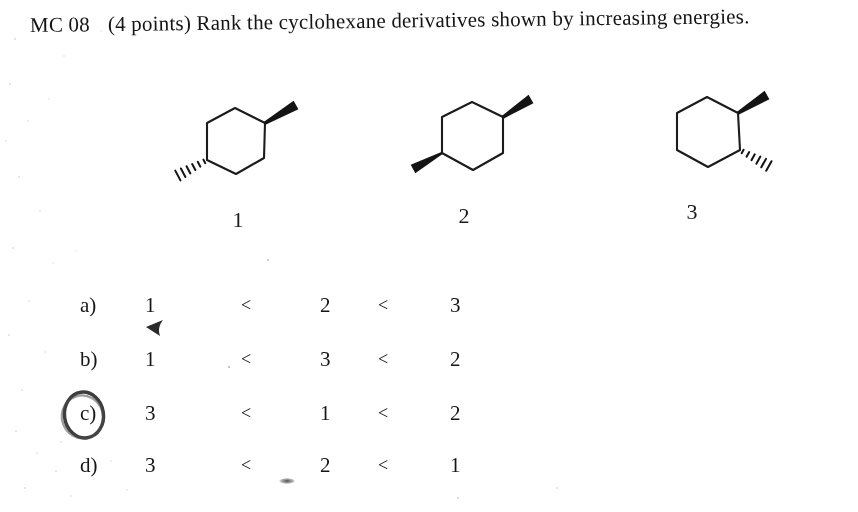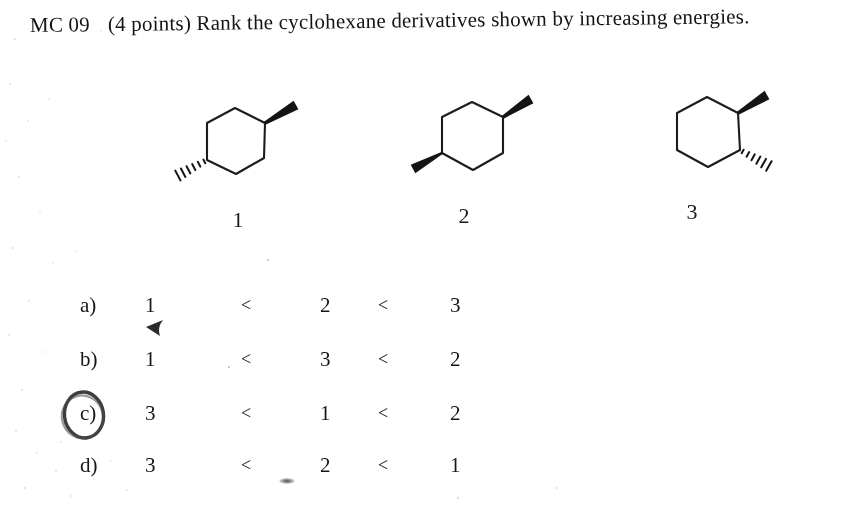--- a/index.html
+++ b/index.html
@@ -59,21 +59,21 @@
     background:radial-gradient(ellipse at center, rgba(20,20,20,.75) 0%, rgba(60,60,60,.35) 55%, rgba(255,255,255,0) 75%);
   }
 </style>
 </head>
 <body>
 
 <div class="noise"></div>
 <div class="smudge"></div>
 
 <div class="title">
-  <span class="qid">MC 09</span><span>(4 points) Rank the cyclohexane derivatives shown by increasing energies.</span>
+  <span class="qid">MC 08</span><span>(4 points) Rank the cyclohexane derivatives shown by increasing energies.</span>
 </div>
 
 <div class="structure" style="left:160px;top:85px;">
   <svg width="145" height="105" viewBox="0 0 145 105">
     <polygon class="ring" points="75,23 105,38 104,73 76,89 47,75 47,38"></polygon>
     <polygon class="wedge" points="104,36.8 106,39.4 138.4,24.2 133.6,15.8"></polygon>
     <g class="hash" transform="translate(47,75) rotate(152)">
       <line x1="3" y1="-2" x2="3" y2="2"></line>
       <line x1="9" y1="-2.7" x2="9" y2="2.7"></line>
       <line x1="15" y1="-3.4" x2="15" y2="3.4"></line>

